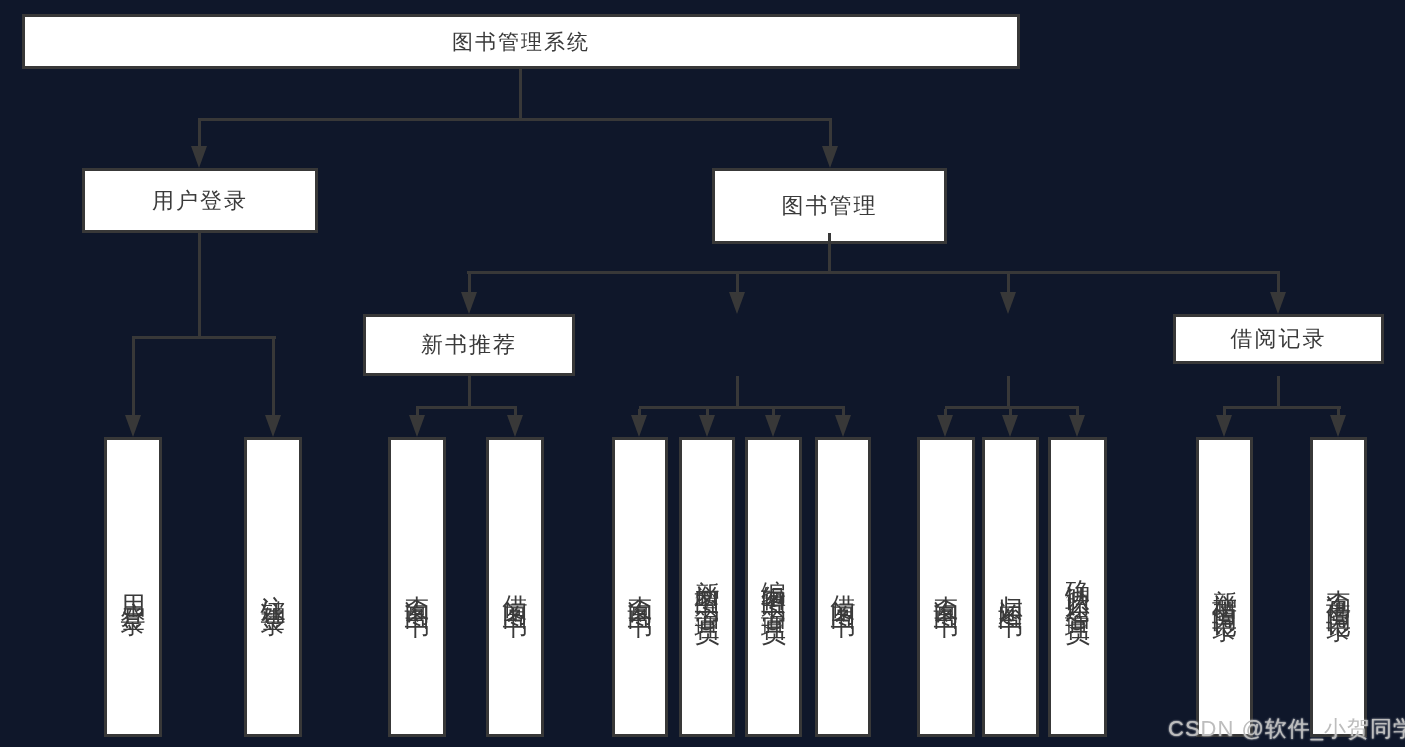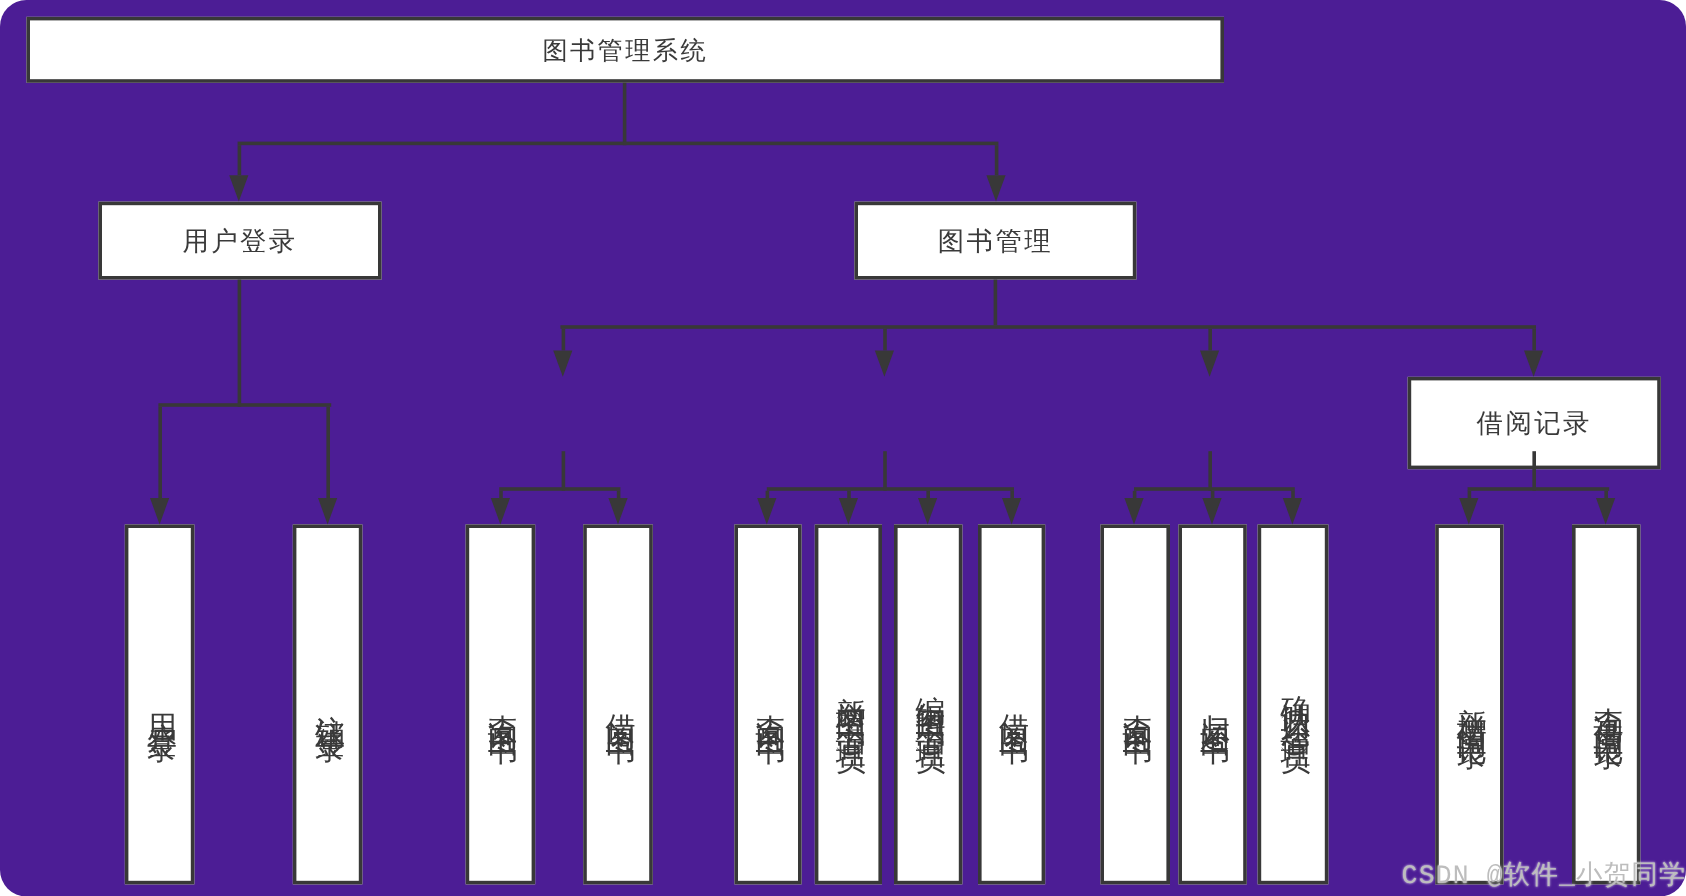--- a/index.html
+++ b/index.html
@@ -1,18 +1,18 @@
 <!DOCTYPE html>
 <html><head>
 <meta charset="utf-8">
 <style>
   html,body{margin:0;padding:0;background:#ffffff;}
   .stage{
-    position:relative;width:1405px;height:747px;background:#4c1d95;overflow:hidden;
-    font-family:Liberation Mono, monospace;color:#3a3a3a;border-radius:22px;
+    position:relative;width:1405px;height:747px;background:#0f172a;overflow:hidden;
+    font-family:Liberation Sans, sans-serif;color:#3a3a3a;
   }
   .box{
     position:absolute;box-sizing:border-box;border:3px solid #383838;background:#ffffff;
     display:flex;align-items:center;justify-content:center;
   }
   .hlabel{font-size:22px;letter-spacing:2px;white-space:nowrap;color:#3a3a3a;}
   .title .hlabel{font-size:21px;}
   .vlabel{
     writing-mode:vertical-rl;text-orientation:mixed;
     font-size:25px;letter-spacing:6px;line-height:1;color:#3a3a3a;white-space:nowrap;
@@ -35,25 +35,28 @@
 
 <div class="stage">
 
   <div class="box title" style="left:22px;top:14px;width:998px;height:55px;">
     <span class="hlabel">图书管理系统</span>
   </div>
 
   <div class="box" style="left:82px;top:168px;width:236px;height:65px;">
     <span class="hlabel">用户登录</span>
   </div>
-  <div class="box" style="left:712px;top:168px;width:235px;height:65px;">
+  <div class="box" style="left:712px;top:168px;width:235px;height:76px;">
     <span class="hlabel">图书管理</span>
   </div>
 
-  <div class="box" style="left:1173px;top:314px;width:211px;height:77px;">
+  <div class="box" style="left:363px;top:314px;width:212px;height:62px;">
+    <span class="hlabel">新书推荐</span>
+  </div>
+  <div class="box" style="left:1173px;top:314px;width:211px;height:50px;">
     <span class="hlabel">借阅记录</span>
   </div>
 
   <div class="box" style="left:104px;top:437px;width:58px;height:300px;">
     <span class="vlabel">用户登录</span>
   </div>
   <div class="box" style="left:244px;top:437px;width:58px;height:300px;">
     <span class="vlabel">注销登录</span>
   </div>
 

